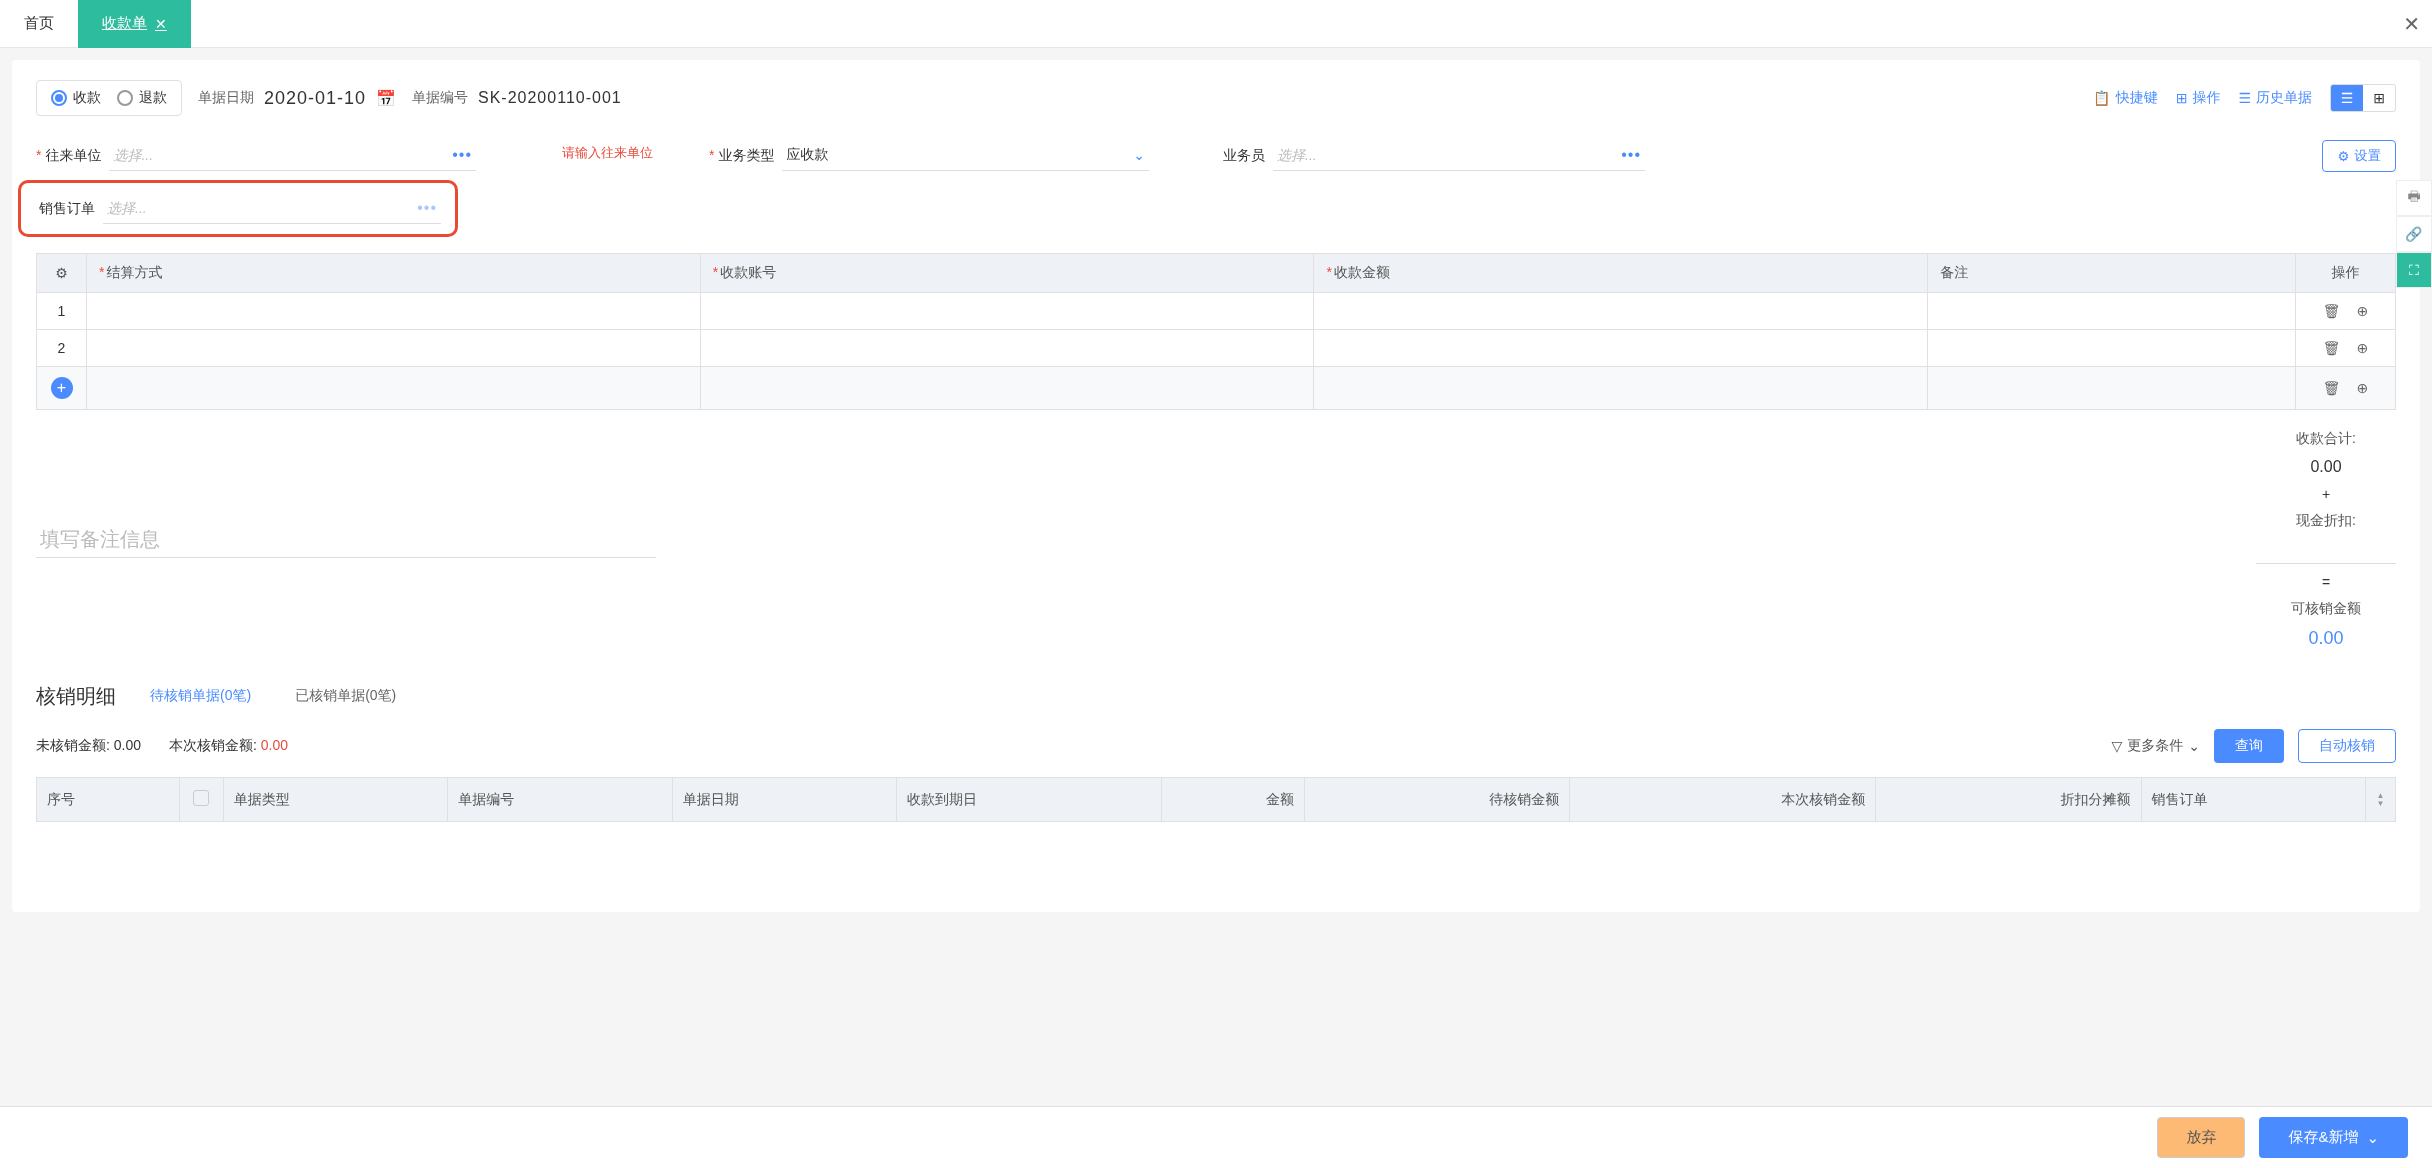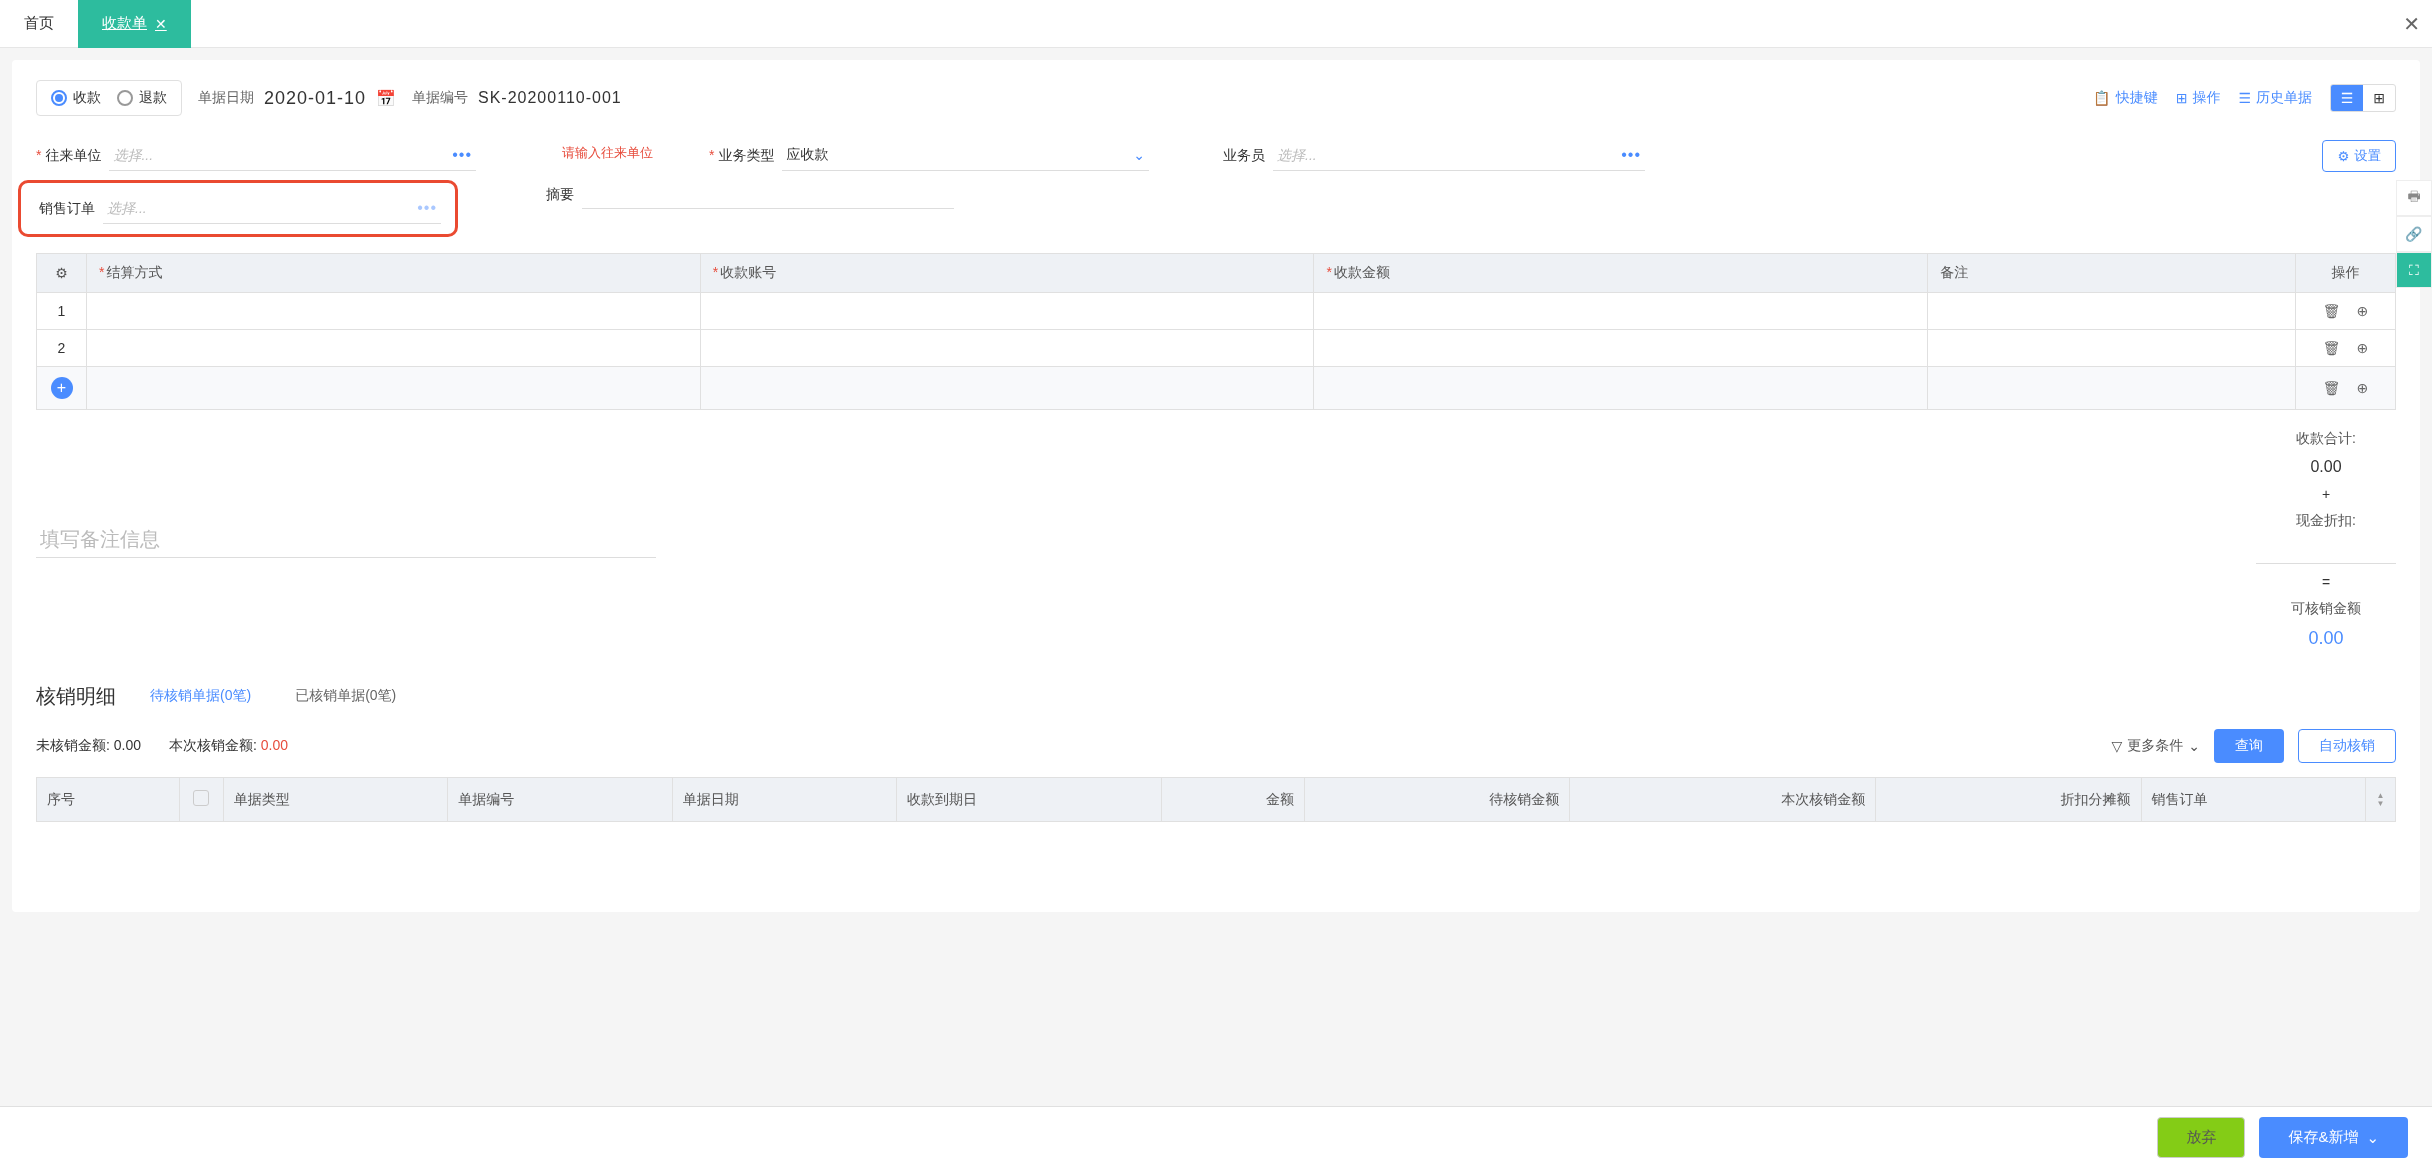--- a/index.html
+++ b/index.html
@@ -80,21 +80,21 @@
     .kx-table { width: 100%; border-collapse: collapse; }
     .kx-table th { background: #eef1f5; padding: 12px 10px; border: 1px solid #e0e0e0; font-weight: normal; color: #555; text-align: left; }
     .kx-table th.num { text-align: right; }
     .chk-cell { width: 44px; text-align: center !important; }
     .checkbox { width: 16px; height: 16px; border: 1px solid #ccc; border-radius: 3px; display: inline-block; }
     .sort-col { width: 30px; text-align: center !important; }
     .sort-icons { display: flex; flex-direction: column; font-size: 8px; color: #999; line-height: 8px; }
     
     .footer-bar { position: fixed; bottom: 0; left: 0; right: 0; background: #fff; border-top: 1px solid #e0e0e0; padding: 10px 24px; display: flex; justify-content: flex-end; gap: 14px; }
     .btn-lg { padding: 10px 28px; font-size: 15px; }
-    .btn-default { background: #84cc16; border: 1px solid #ccc; color: #555; }
+    .btn-default { background: #fdba74; border: 1px solid #ccc; color: #555; }
     .btn-save { background: #4a8cff; color: #fff; display: flex; align-items: center; gap: 8px; }
     
     .side-dock { position: fixed; right: 0; top: 180px; display: flex; flex-direction: column; }
     .dock-item { width: 36px; height: 36px; display: flex; align-items: center; justify-content: center; background: #fff; color: #888; border: 1px solid #eee; cursor: pointer; }
     .dock-item.active { background: #2dbc9e; color: #fff; }
     
     .spacer { height: 70px; }
   </style>
 </head>
 <body>
@@ -180,26 +180,20 @@
       <span>设置</span>
     </button>
   </div>
 
   <div class="form-row">
     <div class="form-field highlight-box">
       <span class="form-label">销售订单</span>
       <div class="form-input-wrap">
         <input class="form-input" placeholder="选择..." style="">
         <span class="form-dots" style="color:#aac8ff">•••</span>
-      </div>
-    </div>
-    <div class="form-field">
-      <span class="form-label">摘要</span>
-      <div class="form-input-wrap">
-        <input class="form-input" style="">
       </div>
     </div>
   </div>
 
   <table class="data-table">
     <thead>
       <tr>
         <th class="gear-cell"><span>⚙</span></th>
         <th><span class="req-star">*</span><span>结算方式</span></th>
         <th><span class="req-star">*</span><span>收款账号</span></th>

